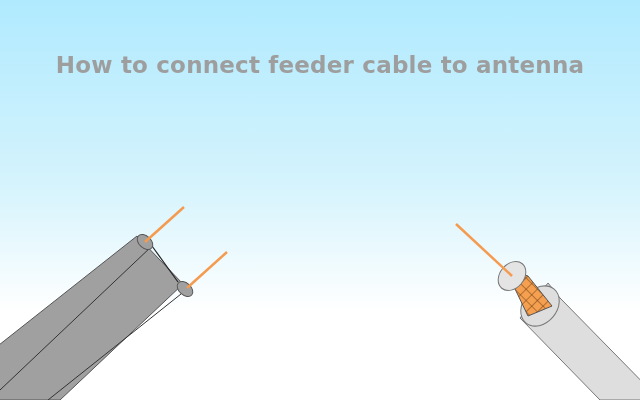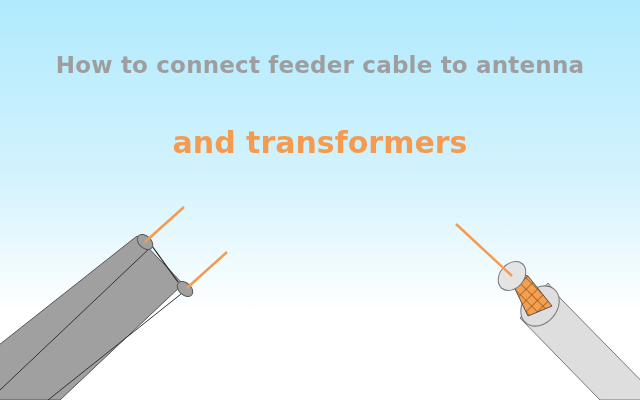--- a/index.html
+++ b/index.html
@@ -10,21 +10,20 @@
     font-weight:bold;font-size:23px;color:#9e9e9e;letter-spacing:0.2px;}
   .title{position:absolute;top:124px;left:0;width:640px;text-align:center;
     font-weight:bold;font-size:30px;line-height:37px;color:#f59b4f;}
   svg{position:absolute;left:0;top:0;}
 </style>
 </head>
 <body>
 
 <div class="subtitle">How to connect feeder cable to antenna</div>
 <div class="title">
-  <div>and transformers</div>
 </div>
 
 <svg width="640" height="400" viewBox="0 0 640 400">
   <defs>
     <pattern id="braid" width="8" height="8" patternUnits="userSpaceOnUse" patternTransform="rotate(45)">
       <rect width="8" height="8" fill="#f5a050"></rect>
       <path d="M0 0 L0 8 M0 0 L8 0" stroke="#6b3a12" stroke-width="1"></path>
     </pattern>
   </defs>
 

